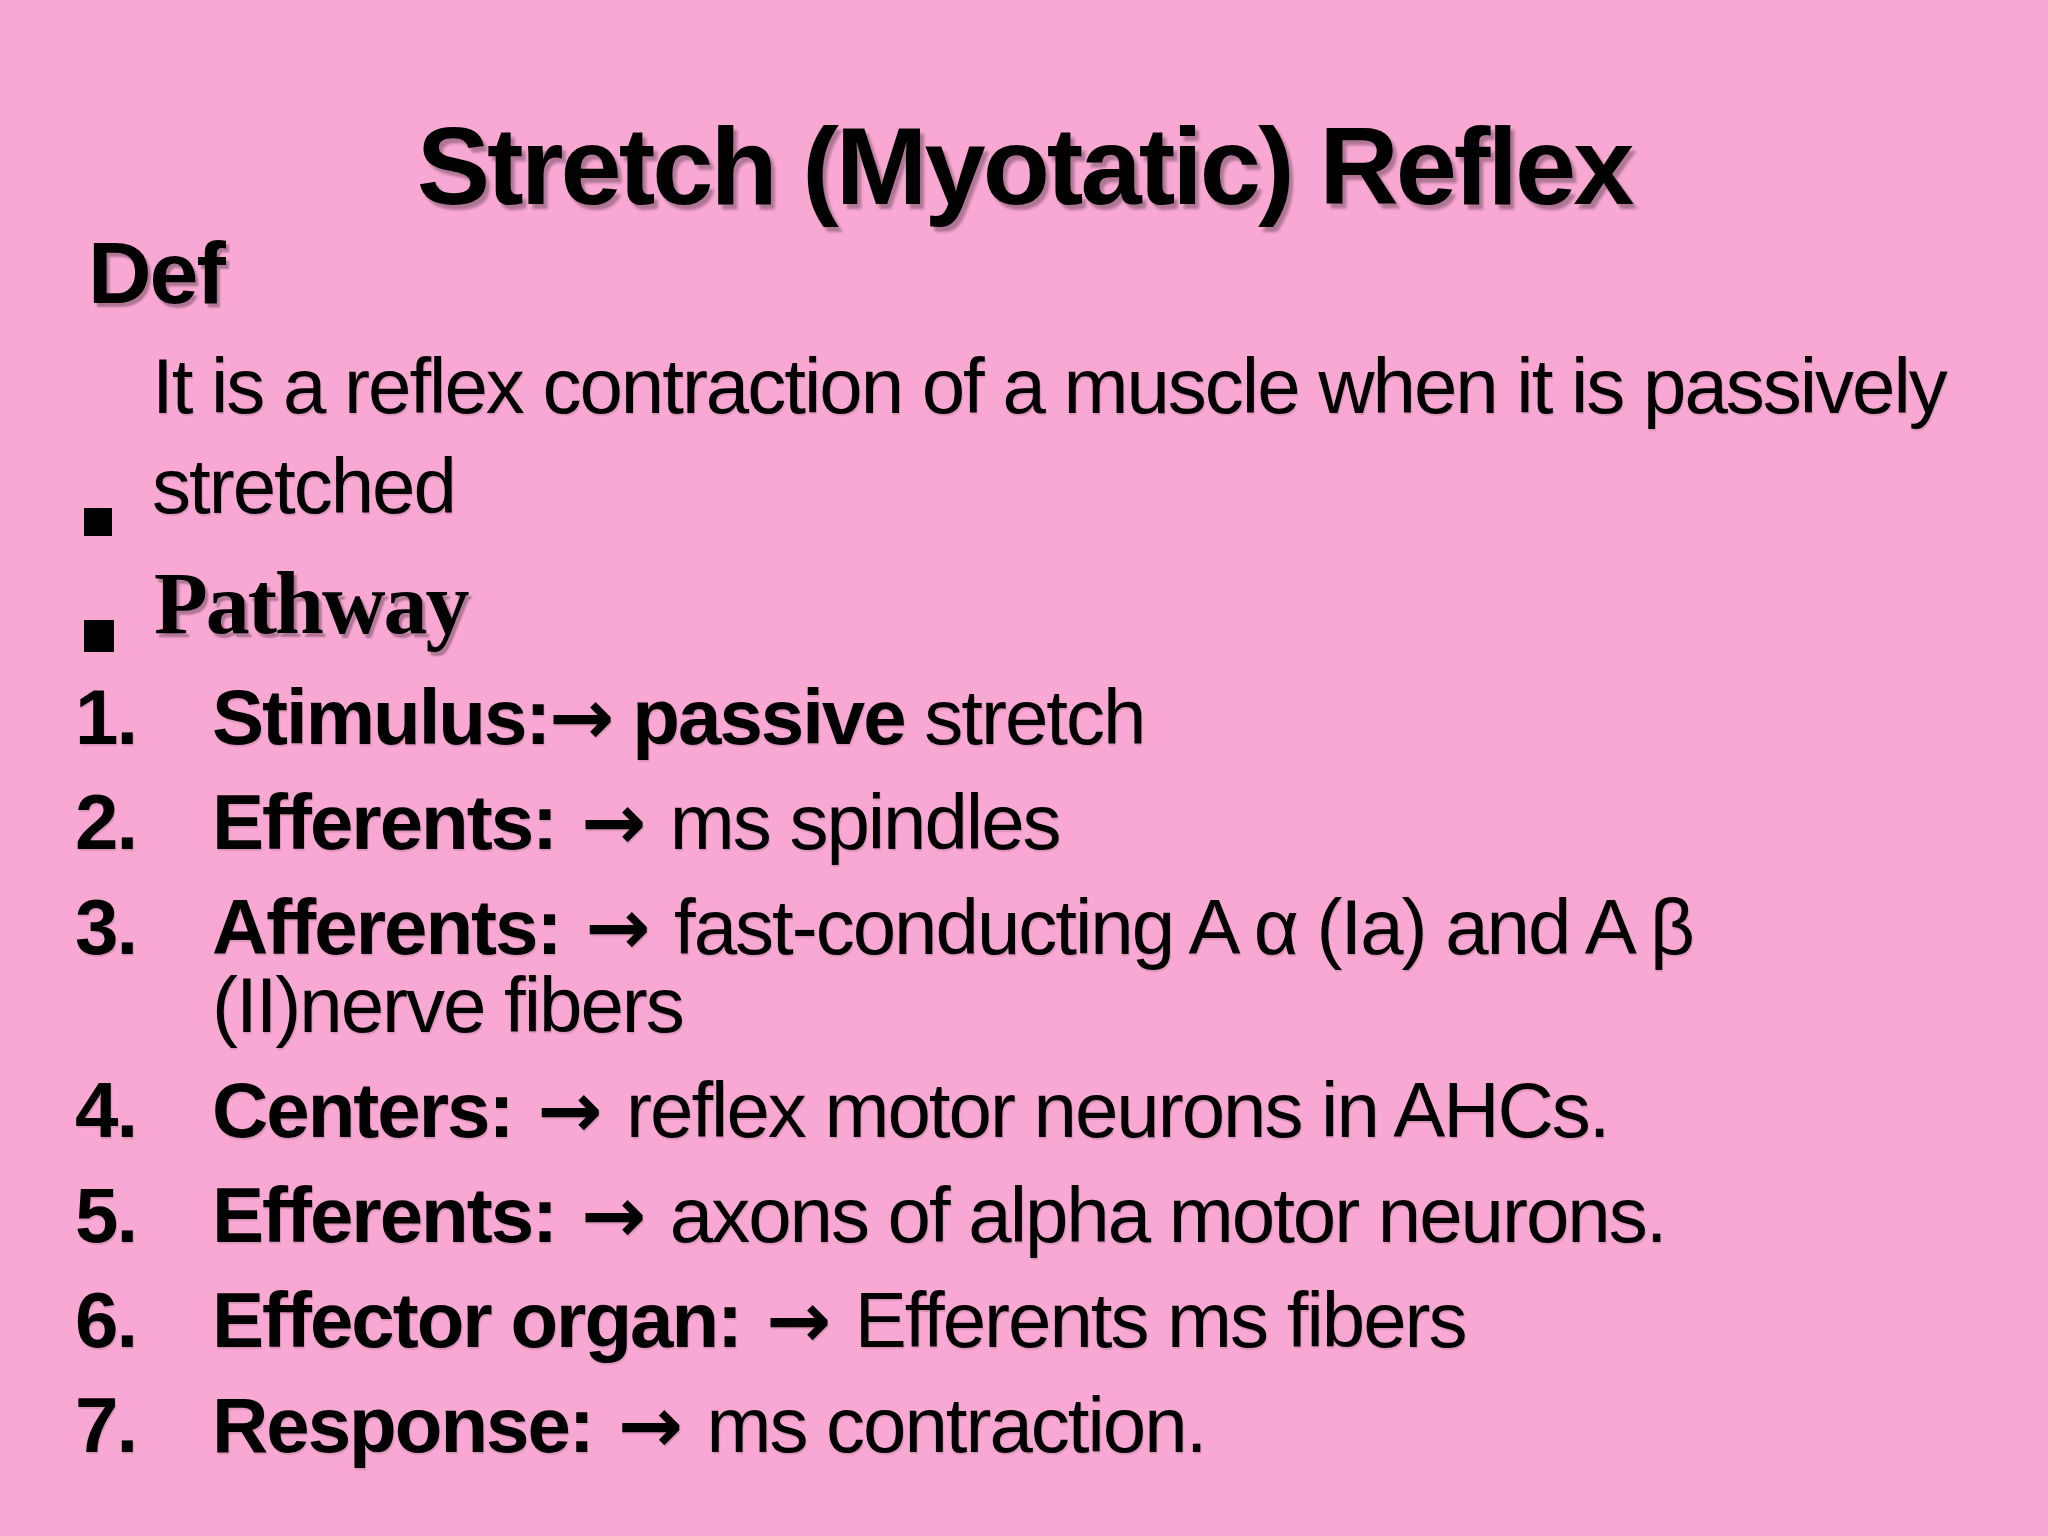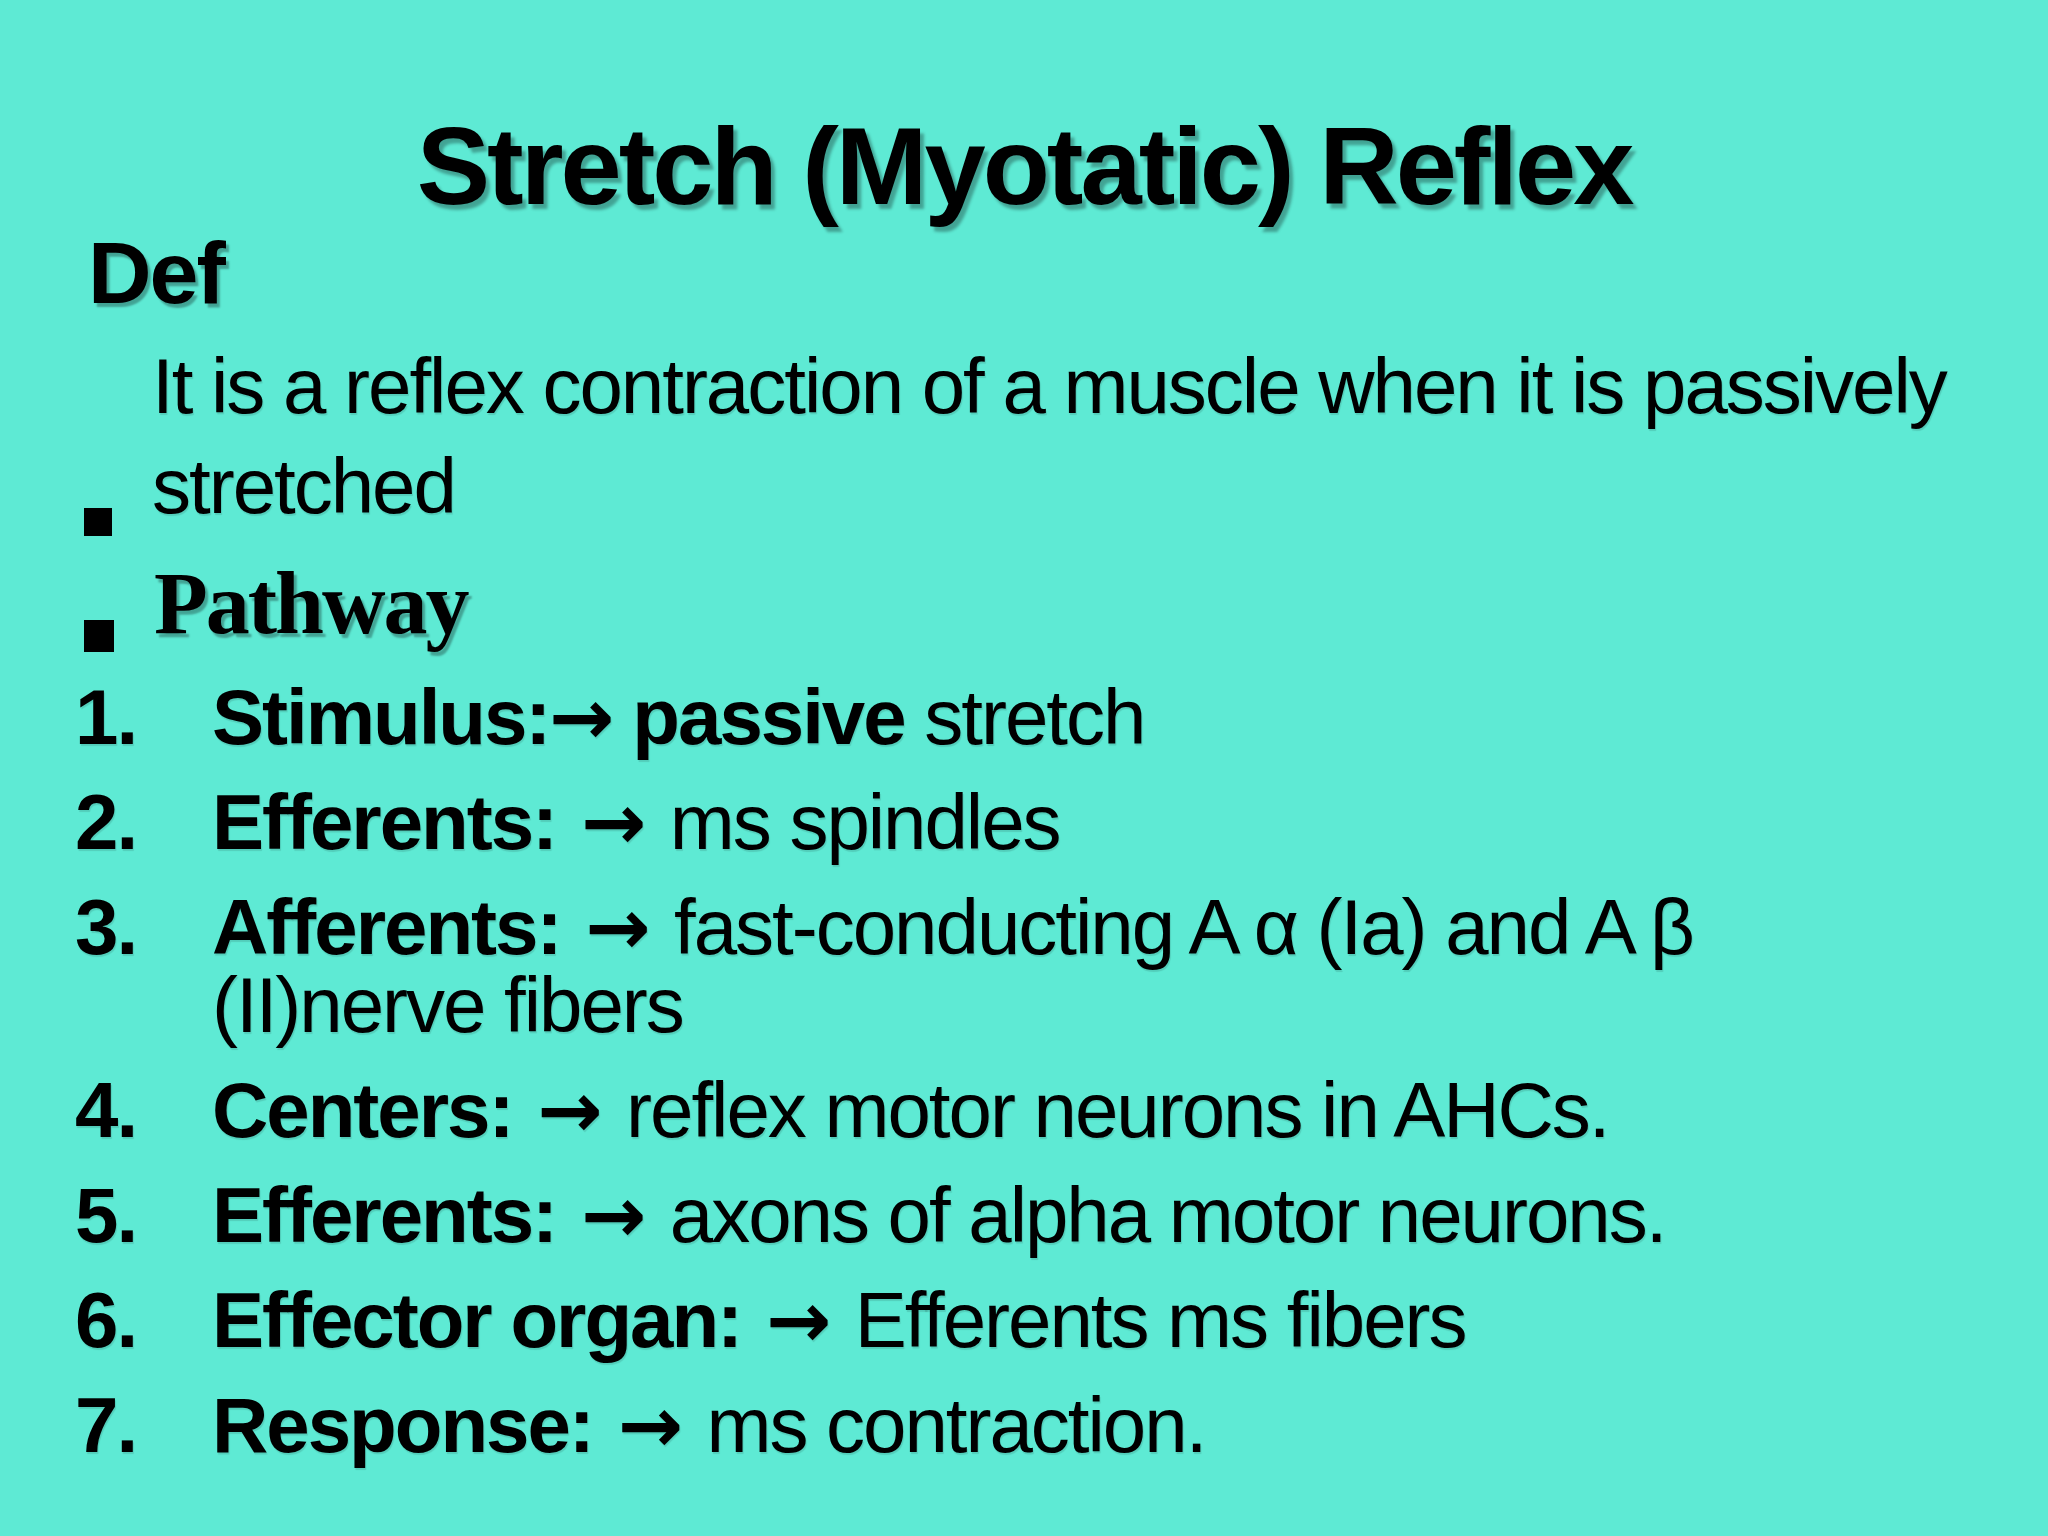--- a/index.html
+++ b/index.html
@@ -4,21 +4,21 @@
 <style>
   html, body {
     margin: 0;
     padding: 0;
     background: #ffffff;
   }
   .slide {
     position: relative;
     width: 2048px;
     height: 1536px;
-    background: #5eead4;
+    background: #f9a8d4;
     color: #000000;
     font-family: "Liberation Sans", sans-serif;
     overflow: hidden;
   }
   
   .title {
     position: absolute;
     top: 28px;
     left: 0;
     width: 2048px;

